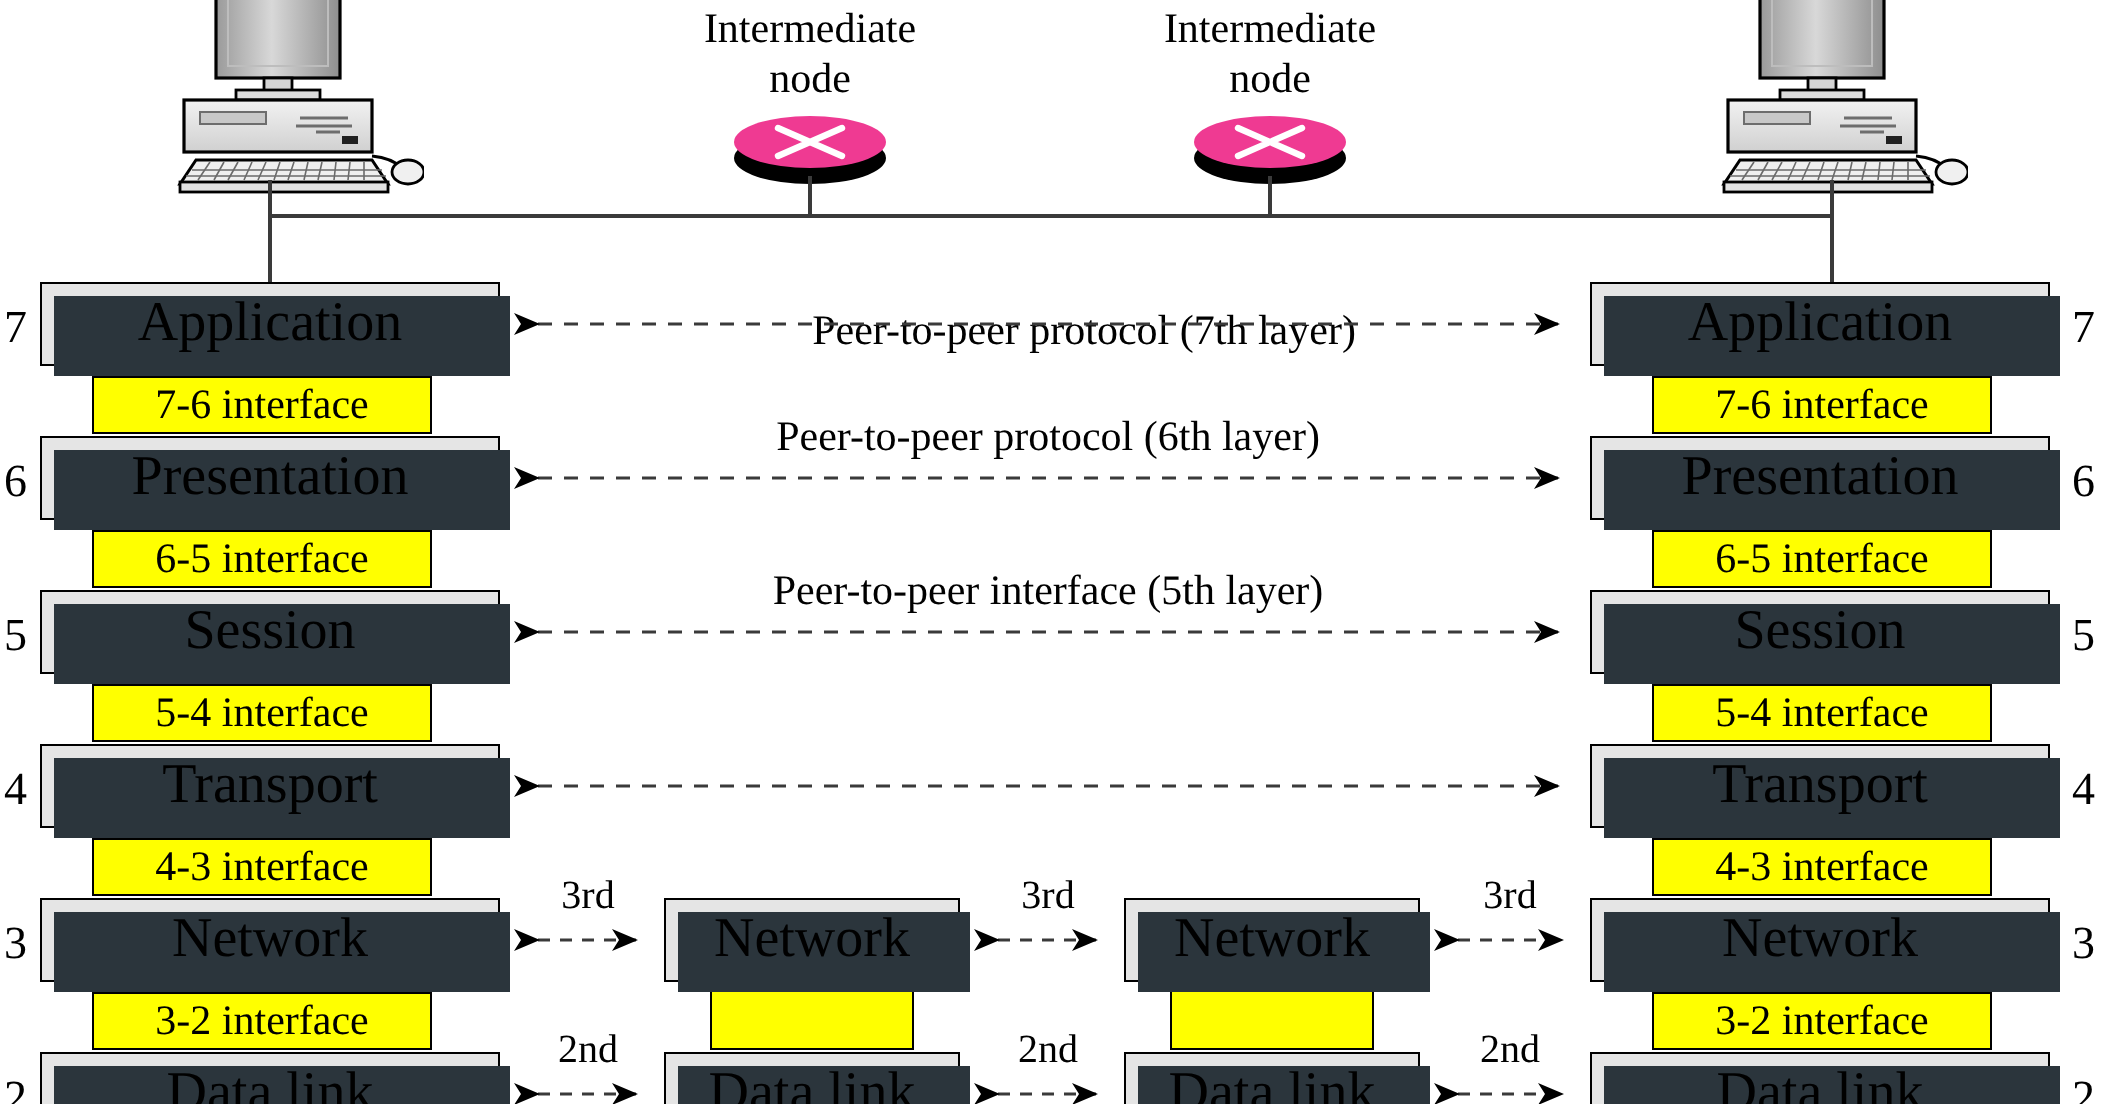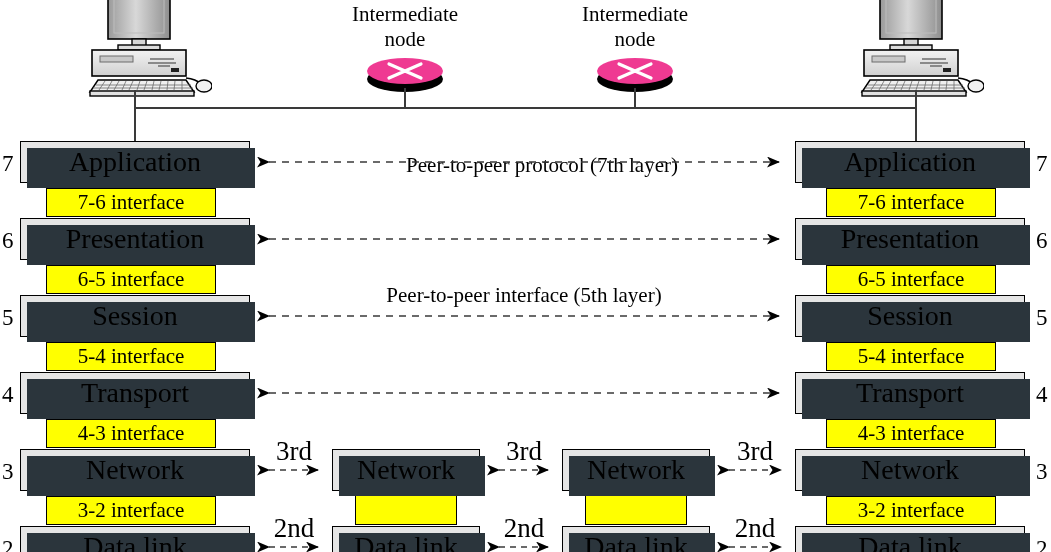--- a/index.html
+++ b/index.html
@@ -108,21 +108,21 @@
   .proto-label {
     position: absolute;
     font-size: 21px;
     line-height: 1;
     color: #000;
     white-space: nowrap;
     text-align: center;
   }
   .hop-label {
     position: absolute;
-    font-size: 27px;
+    font-size: 20px;
     line-height: 1;
     color: #000;
     white-space: nowrap;
     text-align: center;
   }
 
   
   .arrow-svg { position: absolute; overflow: visible; z-index: 4; }
 </style>
 </head>
@@ -346,20 +346,21 @@
     <line x1="269" y1="470" x2="318" y2="470" stroke="#3a3a3a" stroke-width="1.6" stroke-dasharray="6,5" marker-start="url(#ah-l)" marker-end="url(#ah-r)"></line>
     <line x1="499" y1="470" x2="548" y2="470" stroke="#3a3a3a" stroke-width="1.6" stroke-dasharray="6,5" marker-start="url(#ah-l)" marker-end="url(#ah-r)"></line>
     <line x1="729" y1="470" x2="781" y2="470" stroke="#3a3a3a" stroke-width="1.6" stroke-dasharray="6,5" marker-start="url(#ah-l)" marker-end="url(#ah-r)"></line>
 
     <line x1="269" y1="547" x2="318" y2="547" stroke="#3a3a3a" stroke-width="1.6" stroke-dasharray="6,5" marker-start="url(#ah-l)" marker-end="url(#ah-r)"></line>
     <line x1="499" y1="547" x2="548" y2="547" stroke="#3a3a3a" stroke-width="1.6" stroke-dasharray="6,5" marker-start="url(#ah-l)" marker-end="url(#ah-r)"></line>
     <line x1="729" y1="547" x2="781" y2="547" stroke="#3a3a3a" stroke-width="1.6" stroke-dasharray="6,5" marker-start="url(#ah-l)" marker-end="url(#ah-r)"></line>
   </svg>
 
   <div class="proto-label" style="left:292px; top:131px; width:500px;margin-top:24px;">Peer-to-peer protocol (7th layer)</div>
+  <div class="proto-label" style="left:274px; top:208px; width:500px;">Peer-to-peer protocol (6th layer)</div>
   <div class="proto-label" style="left:274px; top:285px; width:500px;">Peer-to-peer interface (5th layer)</div>
 
   <div class="hop-label" style="left:268px; top:438px; width:52px;">3rd</div>
   <div class="hop-label" style="left:498px; top:438px; width:52px;">3rd</div>
   <div class="hop-label" style="left:729px; top:438px; width:52px;">3rd</div>
 
   <div class="hop-label" style="left:268px; top:515px; width:52px;">2nd</div>
   <div class="hop-label" style="left:498px; top:515px; width:52px;">2nd</div>
   <div class="hop-label" style="left:729px; top:515px; width:52px;">2nd</div>
 

